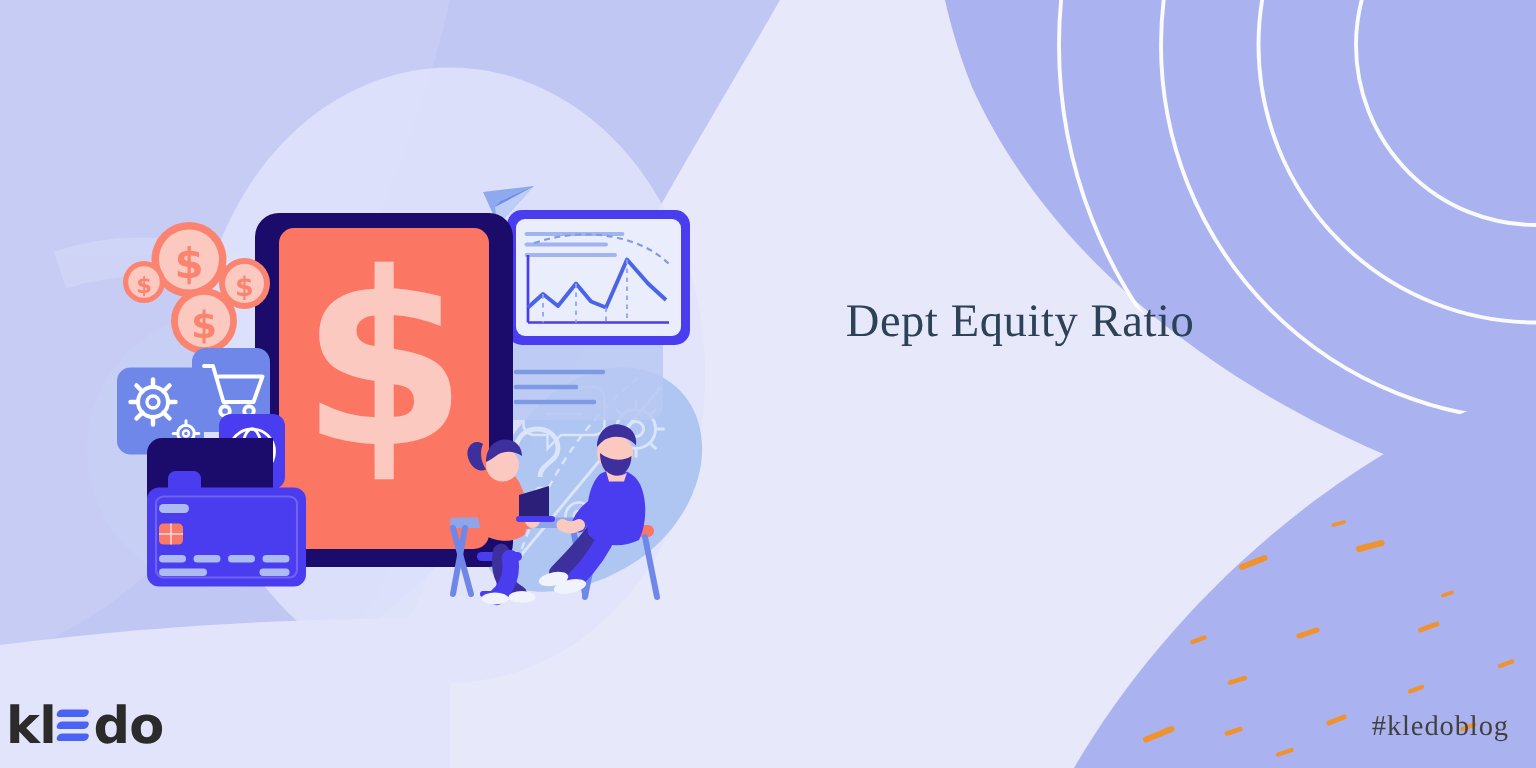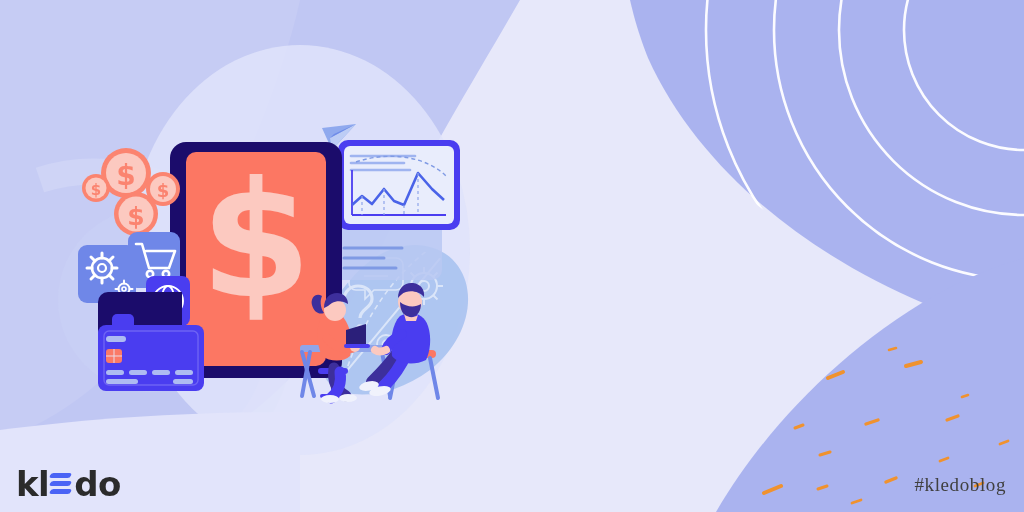--- a/index.html
+++ b/index.html
@@ -31,21 +31,21 @@
     width: 500px;
     text-align: center;
     font-family: "Liberation Serif", serif;
     font-size: 31px;
     letter-spacing: 0.4px;
     color: #2b4257;
     white-space: nowrap;
   }
   #logo {
     position: absolute;
-    left: 16px;
+    left: 4px;
     top: 464px;
     display: flex;
     align-items: center;
     height: 40px;
   }
   #logo .wordmark-a, #logo .wordmark-b {
     font-family: "DejaVu Sans", sans-serif;
     font-weight: bold;
     font-size: 34px;
     color: #2b2b2b;
@@ -386,20 +386,21 @@
       <circle cx="410" cy="302" r="12" fill="#fcc9c0"></circle>
 
       <path d="M400,302 c0,10 5,16 12,15 c6,-1 9,-7 9,-13 c-6,4 -15,3 -21,-2 z" fill="#3d2f9c"></path>
 
       <path d="M398,298 c0,-10 7,-16 15,-15 c8,1 12,7 11,14 c-4,-5 -12,-7 -18,-5 c-4,1 -6,4 -8,6 z" fill="#3d2f9c"></path>
 
       <path d="M404,314 c4,4 10,4 14,1 l-2,6 h-10 z" fill="#fcc9c0"></path>
     </g>
   </svg>
 
+  <div id="title">Dept Equity Ratio</div>
 
   <div id="logo">
     <span class="wordmark-a">kl</span>
     <span class="emark">
         <i></i>
         <i></i>
         <i></i>
       </span>
     <span class="wordmark-b">do</span>
   </div>

